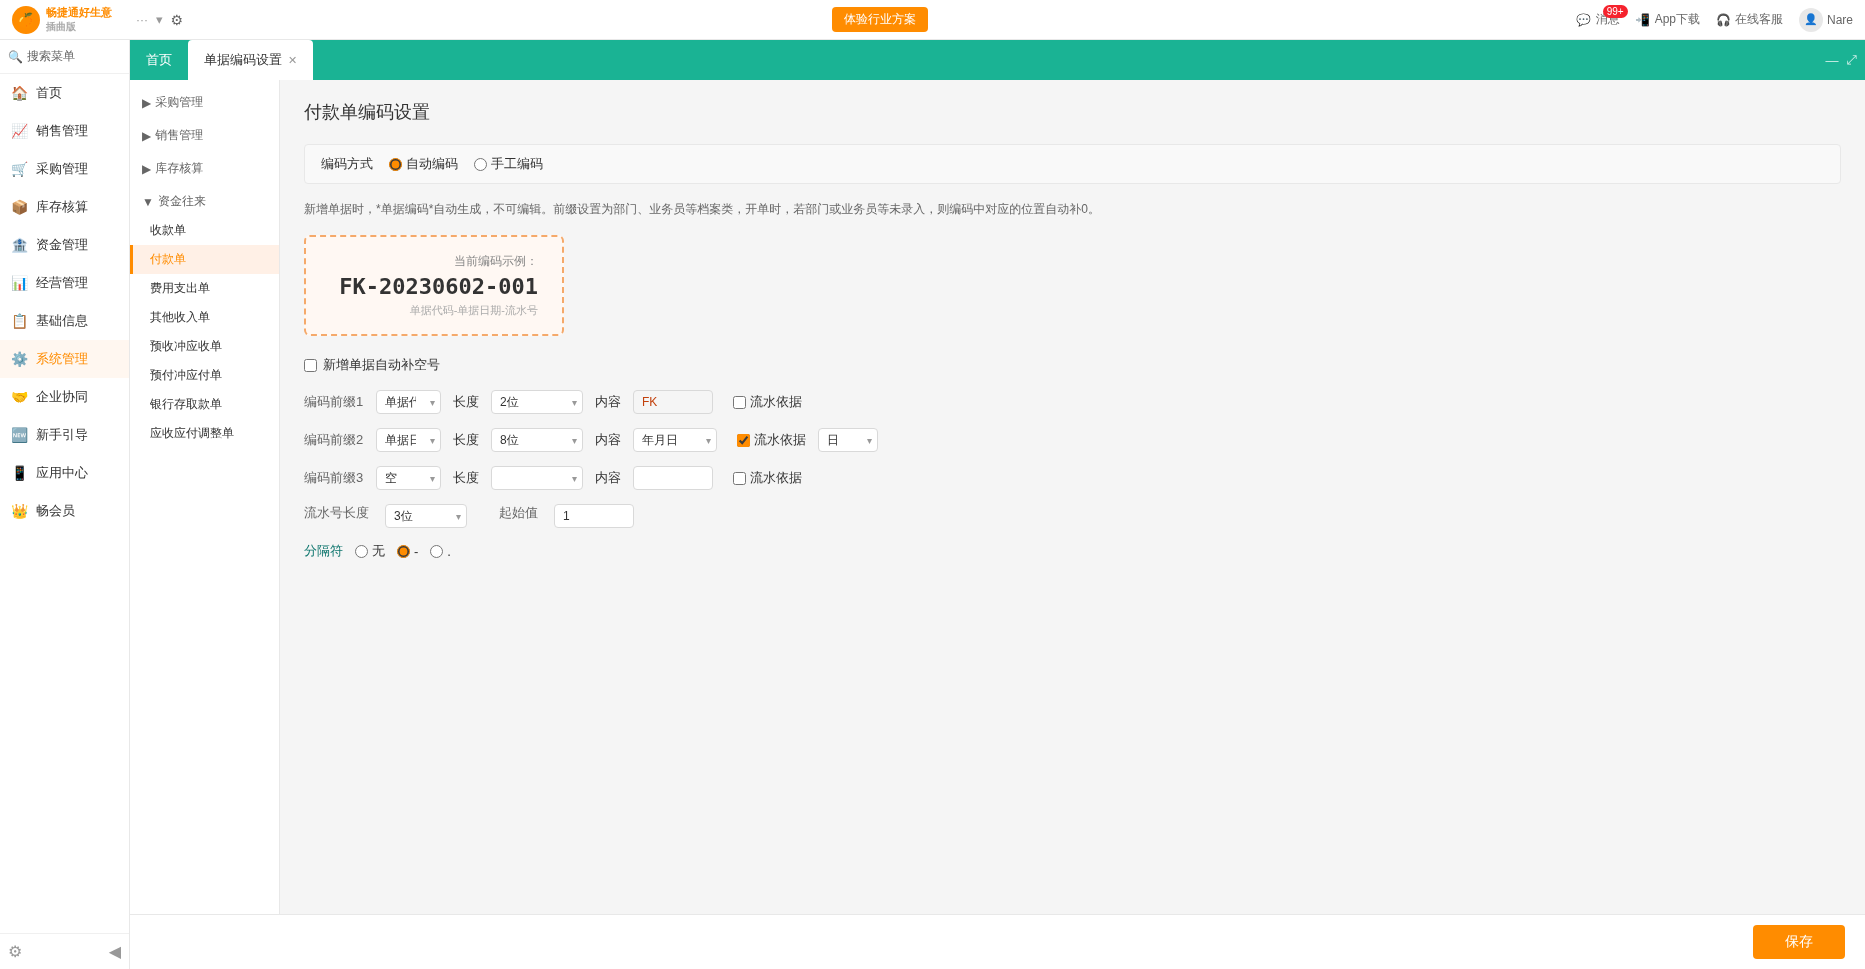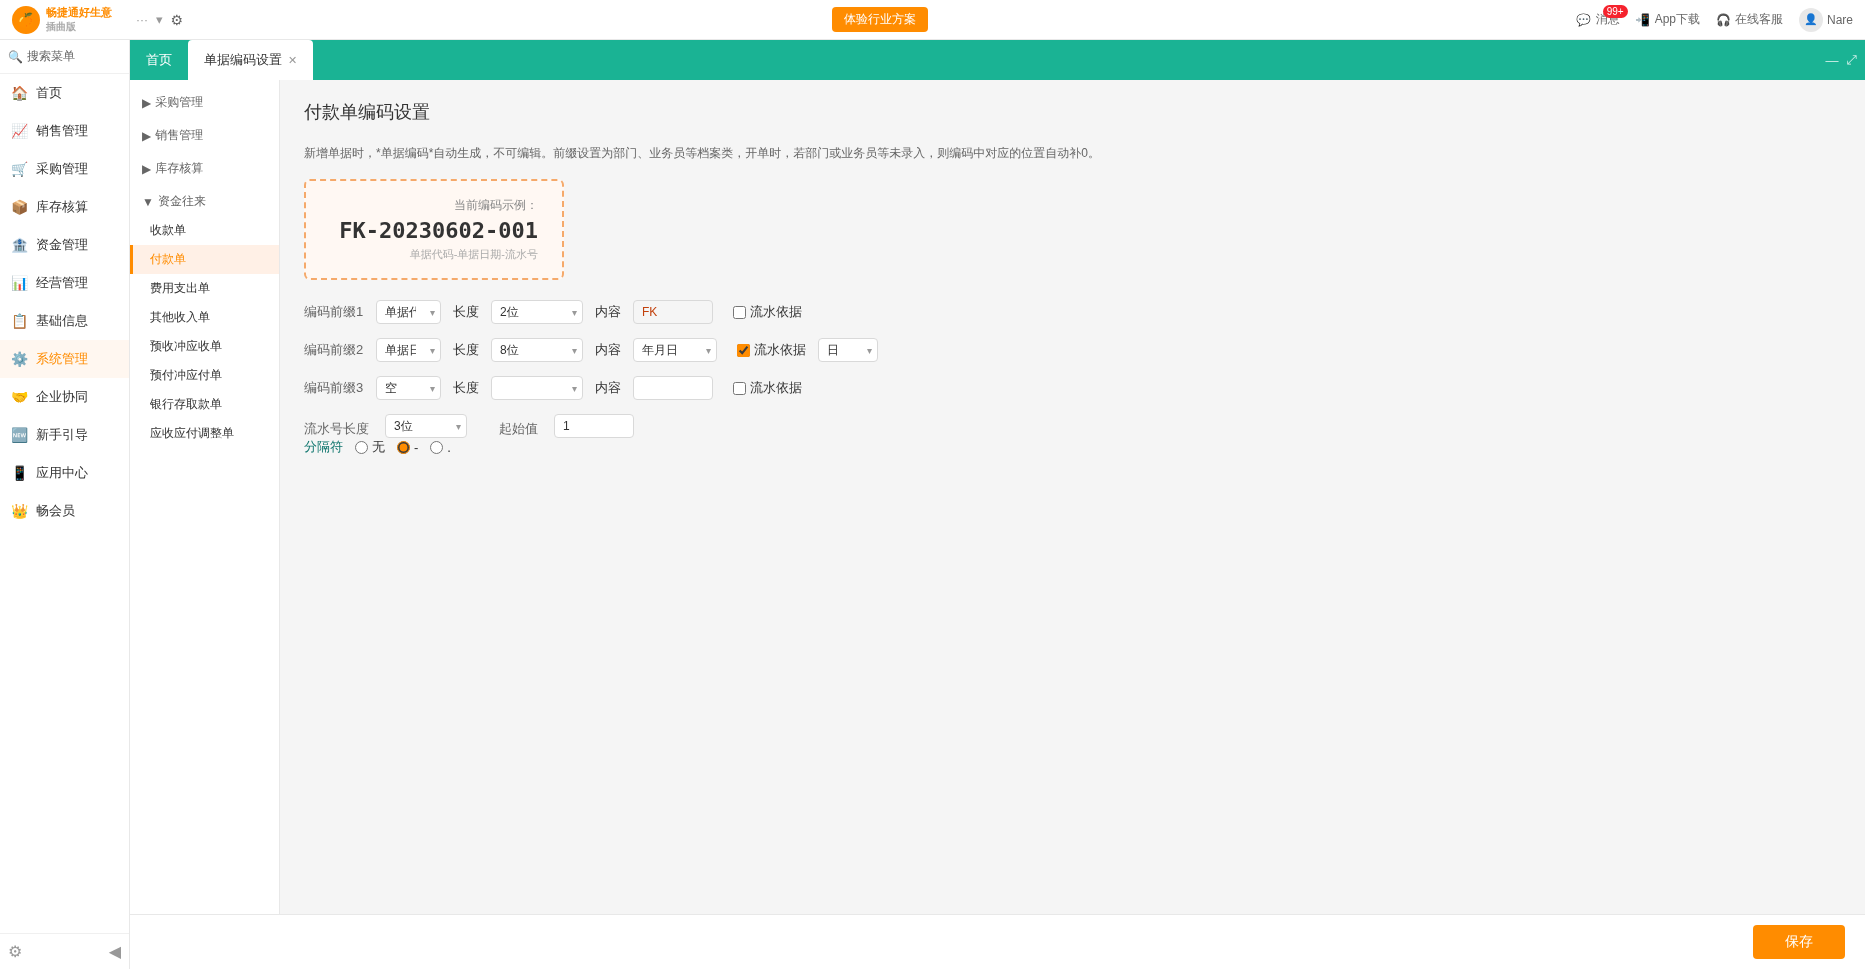--- a/index.html
+++ b/index.html
@@ -76,21 +76,21 @@
     .form-select { border: 1px solid #d9d9d9; border-radius: 4px; padding: 4px 24px 4px 8px; font-size: 12px; color: #333; background: #fff; cursor: pointer; appearance: none; -webkit-appearance: none; position: relative; }
     .select-wrapper { position: relative; display: inline-flex; align-items: center; }
     .select-wrapper::after { content: '▾'; position: absolute; right: 6px; color: #999; pointer-events: none; font-size: 10px; }
     .form-input { border: 1px solid #d9d9d9; border-radius: 4px; padding: 4px 8px; font-size: 12px; color: #333; background: #fff; }
     .form-input.readonly { background: #f5f5f5; color: #c2410c; }
     .form-inline-label { font-size: 13px; color: #333; }
     .checkbox-inline { display: flex; align-items: center; gap: 4px; font-size: 13px; color: #333; margin-left: 8px; }
     .checkbox-inline input { accent-color: #ff8c00; }
 
     
-    .serial-row { display: flex; align-items: flex-end; gap: 16px; }
+    .serial-row { display: flex; align-items: flex-start; gap: 16px; margin-bottom: 14px; }
     .serial-label { color: #666; font-size: 13px; }
     .start-label { color: #666; font-size: 13px; margin-left: 16px; }
 
     
     .separator-row { display: flex; align-items: center; gap: 12px; margin-bottom: 14px; }
     .separator-label { color: #0f766e; font-size: 13px; }
     .radio-separator { display: flex; align-items: center; gap: 4px; font-size: 13px; color: #333; cursor: pointer; }
     .radio-separator input { accent-color: #ff8c00; }
 
     
@@ -258,32 +258,49 @@
           <div class="sub-nav-item">预付冲应付单</div>
           <div class="sub-nav-item">银行存取款单</div>
           <div class="sub-nav-item">应收应付调整单</div>
         </div>
       </div>
 
       <div class="main-content">
         <div class="page-title">付款单编码设置</div>
 
         
+        <div class="coding-mode-bar">
+          <span class="coding-mode-label">编码方式</span>
+          <div class="radio-group">
+            <label class="radio-option">
+              <input type="radio" name="coding_mode" checked="" style="">
+              <span>自动编码</span>
+            </label>
+            <label class="radio-option">
+              <input type="radio" name="coding_mode" style="">
+              <span>手工编码</span>
+            </label>
+          </div>
+        </div>
 
         
         <div class="info-text">新增单据时，*单据编码*自动生成，不可编辑。前缀设置为部门、业务员等档案类，开单时，若部门或业务员等未录入，则编码中对应的位置自动补0。</div>
 
         
         <div class="code-preview">
           <div class="code-preview-title">当前编码示例：</div>
           <div class="code-preview-value">FK-20230602-001</div>
           <div class="code-preview-sub">单据代码-单据日期-流水号</div>
         </div>
 
         
+        <div class="checkbox-row">
+          <input type="checkbox" style="">
+          <span>新增单据自动补空号</span>
+        </div>
 
         
         <div class="form-row">
           <span class="form-label">编码前缀1</span>
           <div class="select-wrapper">
             <select class="form-select prefix-select">
               <option>单据代码</option>
             </select>
           </div>
           <span class="form-inline-label">长度</span>

